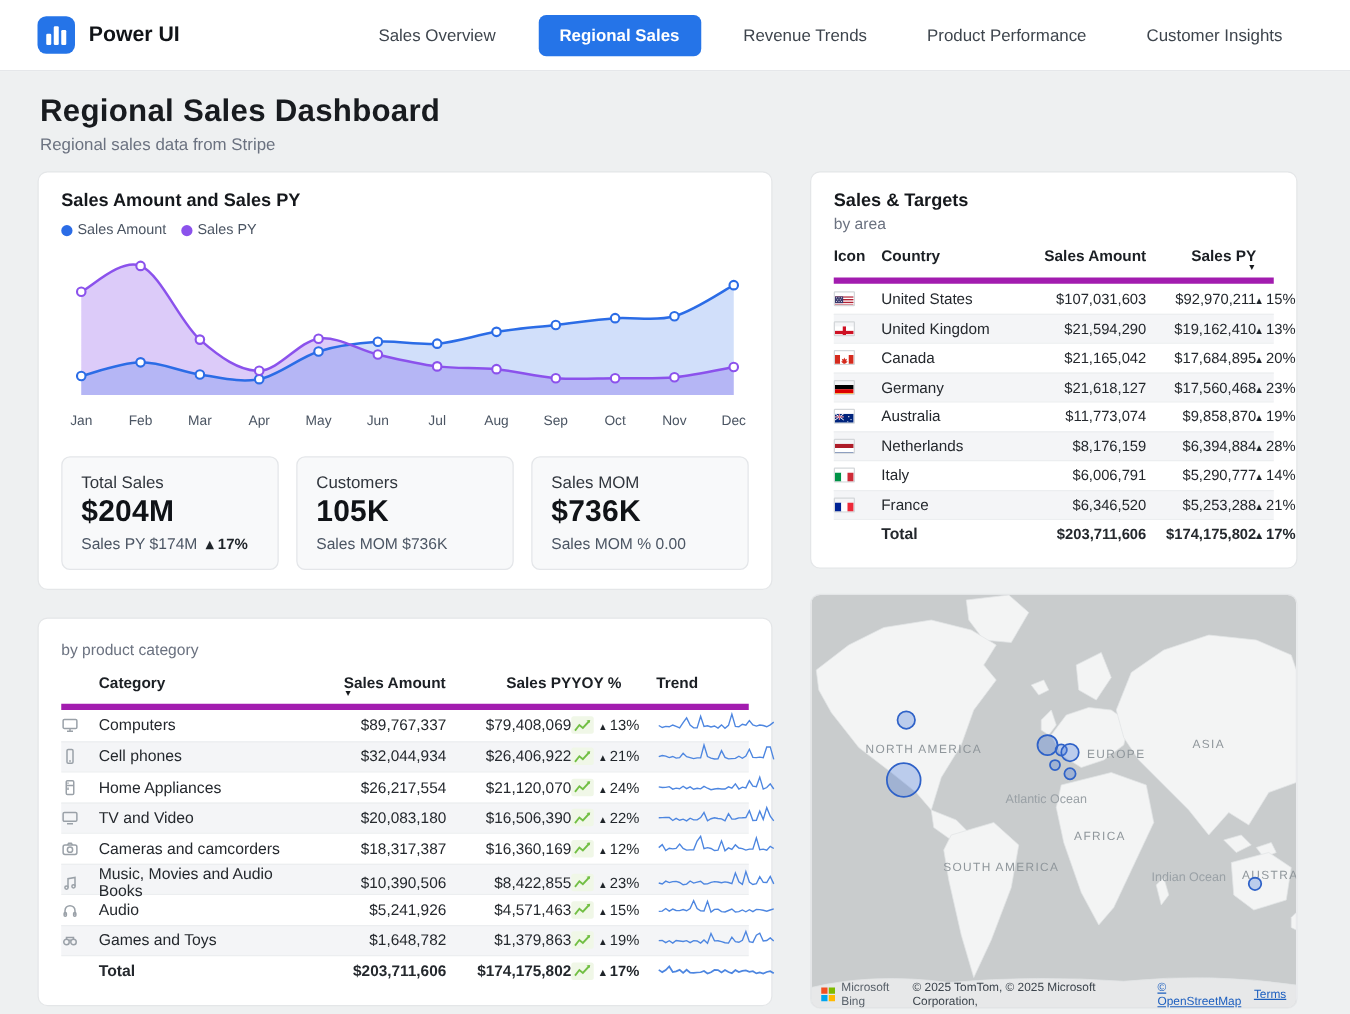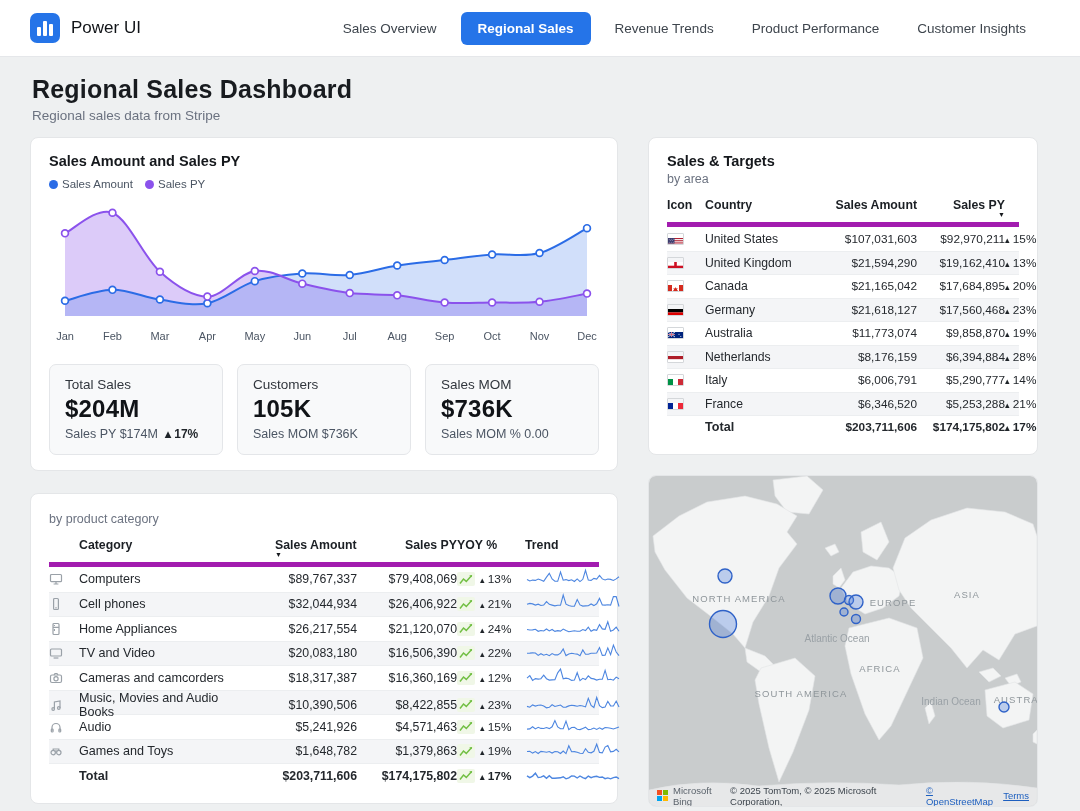--- a/index.html
+++ b/index.html
@@ -7,22 +7,22 @@
     font-family:"Liberation Sans", sans-serif; color:#16181d; }
 
   
   .topbar { height:57px; background:#fff; border-bottom:1px solid #e5e7ea;
     display:flex; align-items:center; padding:0 40px 0 30px; }
   .brand { display:flex; align-items:center; gap:11px; }
   .brand-logo { width:30px; height:30px; border-radius:7px; background:#2574e8;
     display:flex; align-items:flex-end; justify-content:center; gap:2px; padding-bottom:7px; }
   .brand-logo i { display:block; width:4px; background:#fff; border-radius:1px; }
   .brand-logo i:nth-child(1){height:9px} .brand-logo i:nth-child(2){height:15px} .brand-logo i:nth-child(3){height:12px}
-  .brand-name { font-size:17px; font-weight:400; color:#111418; }
-  .nav { margin-left:auto; display:flex; align-items:center; gap:10px; }
+  .brand-name { font-size:17px; font-weight:700; color:#111418; }
+  .nav { margin-left:auto; display:flex; align-items:center; gap:20px; }
   .tab { font-size:13.5px; color:#3e454d; padding:8px 14px; border-radius:6px; cursor:pointer; white-space:nowrap; }
   .tab.active { background:#2574e8; color:#fff; font-weight:700; padding:9px 17px; }
 
   
   .page-head { padding:18px 30px 14px 32px; }
   .page-title { font-size:25px; font-weight:700; color:#181b1f; letter-spacing:.2px; }
   .page-sub { font-size:13.5px; color:#6b7280; margin-top:4px; }
 
   
   .grid { display:flex; gap:30px; padding:0 30px; align-items:flex-start; }

